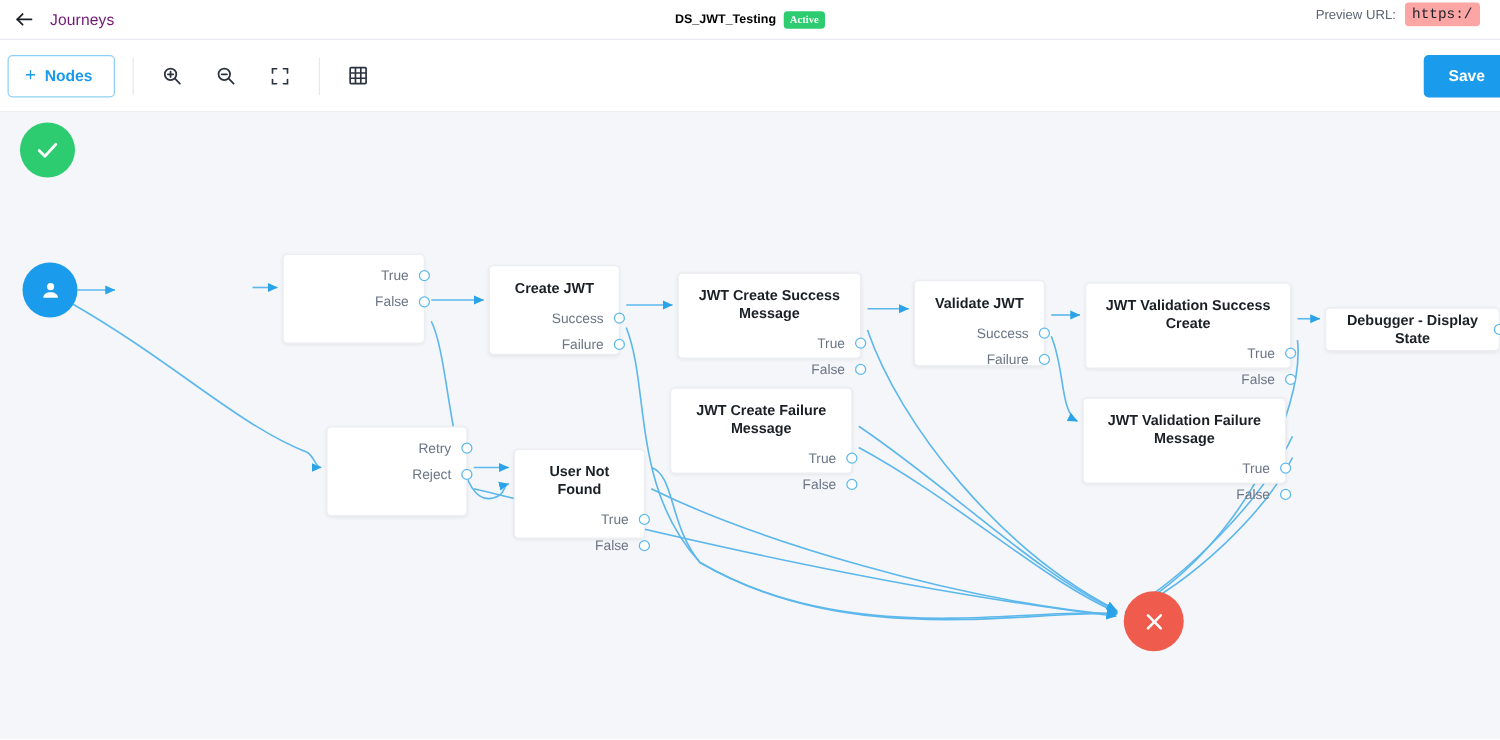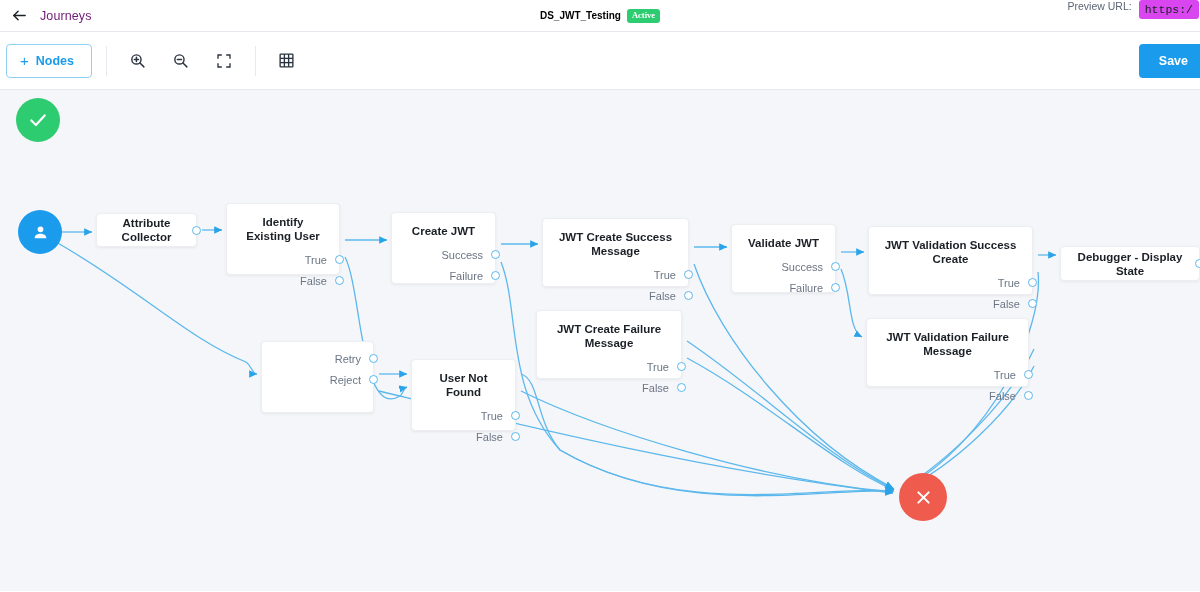--- a/index.html
+++ b/index.html
@@ -54,33 +54,33 @@
     font-size: 8.5px;
     font-weight: bold;
     border-radius: 3px;
     padding: 1px 5px 2px 5px;
     line-height: 11px;
     font-family: Liberation Serif, serif;
   }
   .hdr-right {
     position: absolute;
     right: 0; top: 0; height: 23px;
-    display: flex; align-items: flex-start; gap: 7px;
-    padding-right: 1px;
+    display: flex; align-items: center; gap: 7px;
+    padding-right: 16px;
   }
   .preview-label {
     font-size: 10.5px;
     color: #5c6575;
     white-space: nowrap;
   }
   .preview-url {
     font-family: "Liberation Mono", monospace;
     font-size: 11.5px;
     color: #1b1f26;
-    background: #d946ef;
+    background: #fca5a5;
     padding: 3px 6px;
     border-radius: 3px;
     white-space: nowrap;
   }
 
   
   .toolbar {
     position: relative;
     height: 58px;
     background: #ffffff;
@@ -344,27 +344,22 @@
 
   <div class="circle-node failure-node" style="left:899px; top:383px; width:48px; height:48px;">
     <span>
       <svg width="19" height="19" viewBox="0 0 24 24" fill="none" stroke="#ffffff" stroke-width="2.6" stroke-linecap="round">
           <line x1="5.5" y1="5.5" x2="18.5" y2="18.5"></line>
           <line x1="18.5" y1="5.5" x2="5.5" y2="18.5"></line>
         </svg>
     </span>
   </div>
 
-  <div class="node" style="left:96px; top:123px; width:101px; height:34px;">
-    <div class="node-title single">Attribute Collector</div>
-    <span class="port-dot single"></span>
-  </div>
 
   <div class="node" style="left:226px; top:113px; width:114px; height:72px;">
-    <div class="node-title">Identify Existing User</div>
     <div class="ports">
       <div class="port-row">
         <span>True</span>
         <span class="port-dot"></span>
       </div>
       <div class="port-row">
         <span>False</span>
         <span class="port-dot"></span>
       </div>
     </div>

